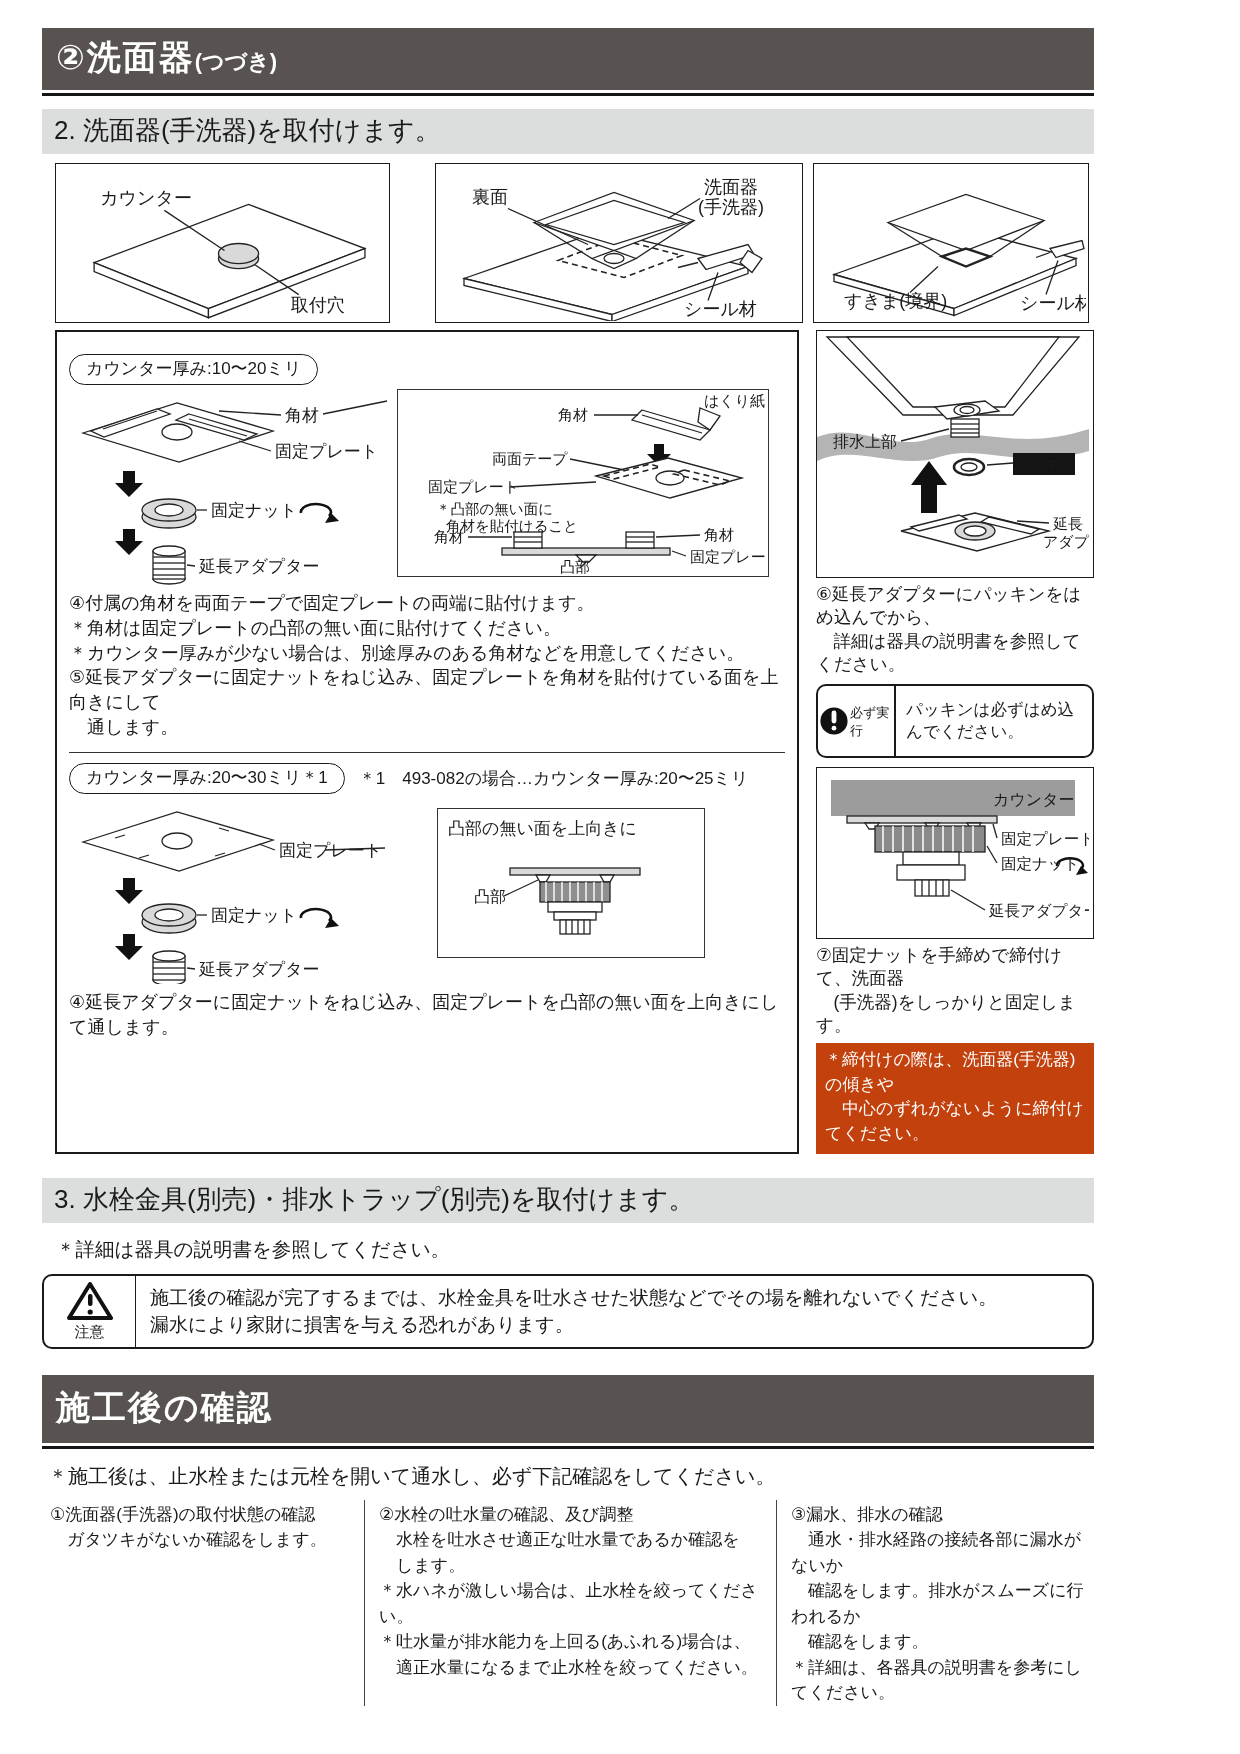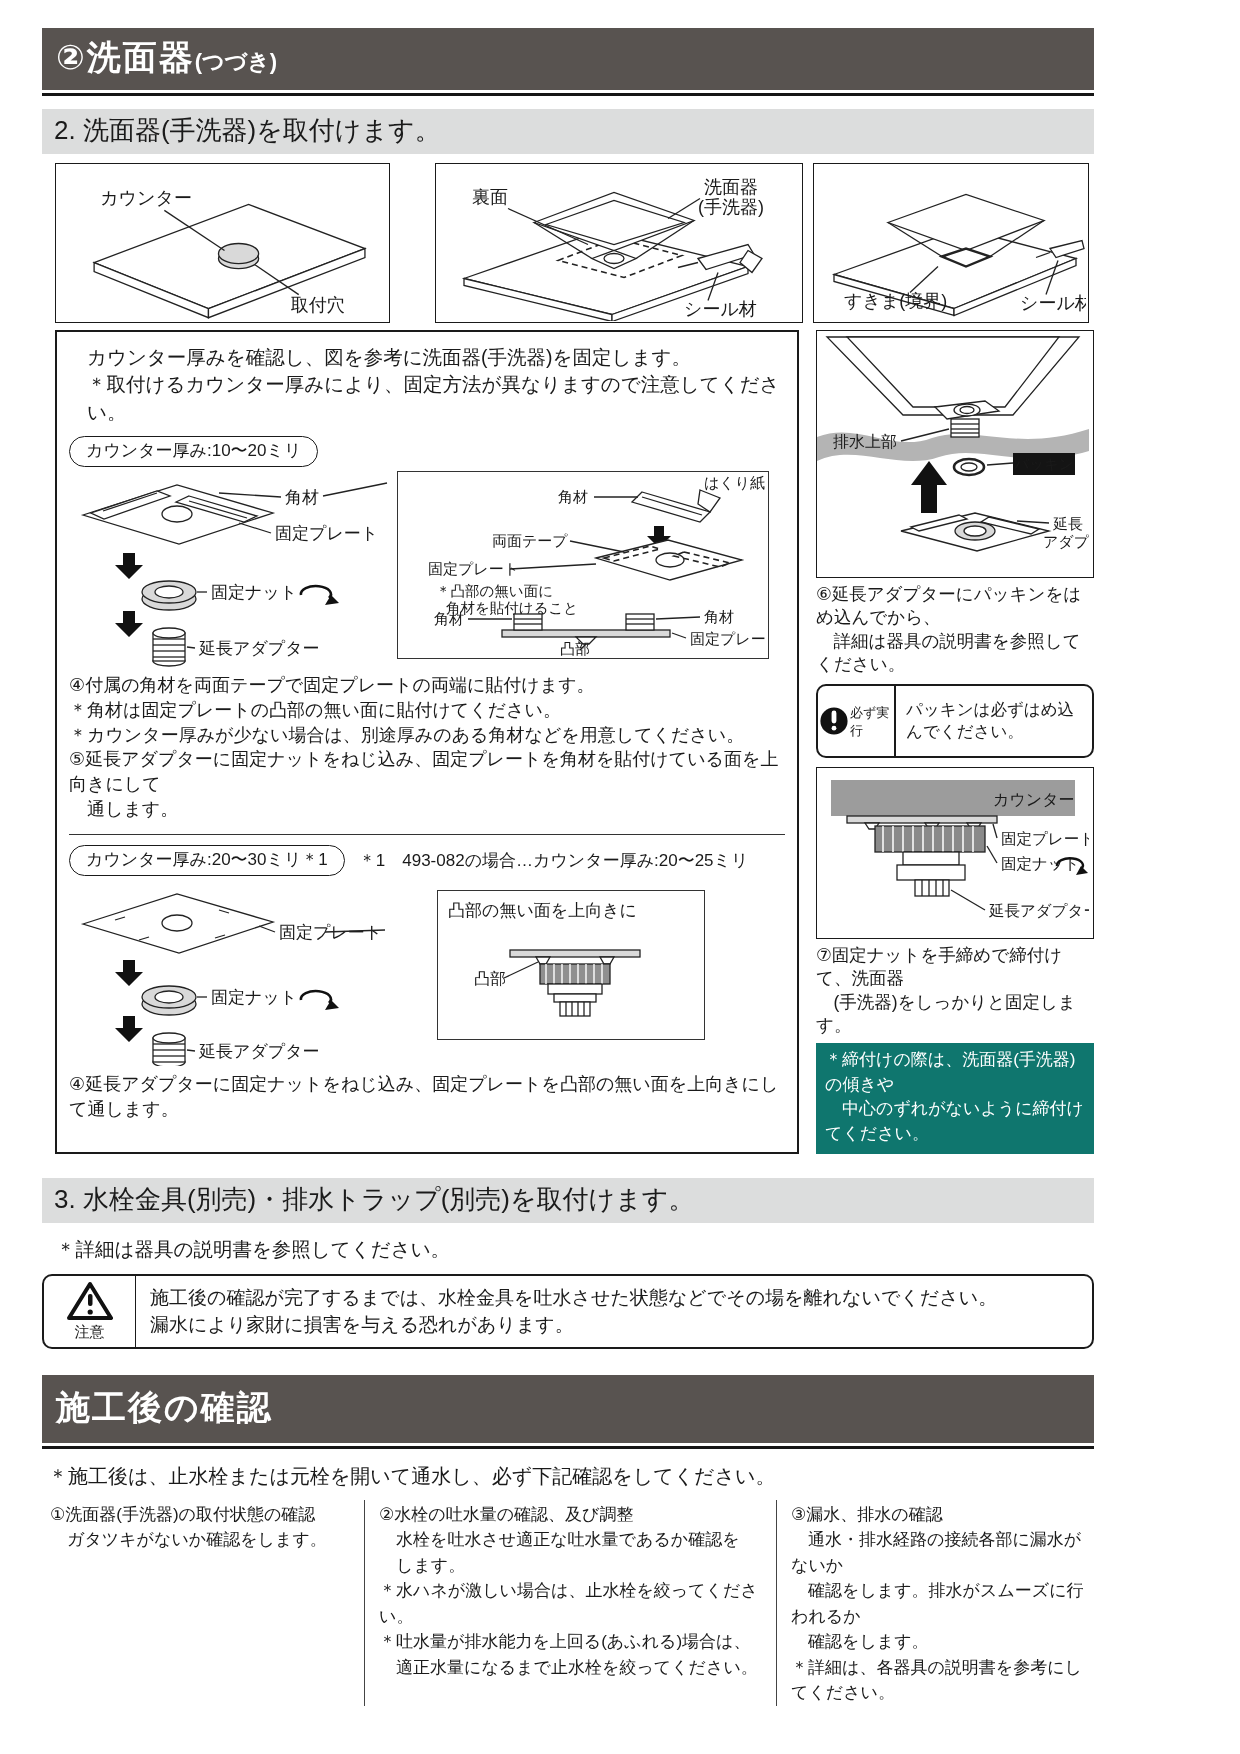--- a/index.html
+++ b/index.html
@@ -49,21 +49,21 @@
   .fix-divider { border: none; border-top: 1.6px solid #333; margin: 12px 0 10px 0; }
 
   .right-col { flex: 1; margin-left: 17px; }
   .figbox.r1 { width: 100%; height: 248px; }
   .figbox.r2 { width: 100%; height: 172px; margin-top: 9px; }
   .right-col .cap { margin-top: 5px; font-size: 17.5px; }
   .mandatory-box { border: 2.2px solid #1a1a1a; border-radius: 10px; display:flex; margin-top: 8px; height: 74px; overflow:hidden; }
   .mand-left { width: 78px; border-right: 2px solid #1a1a1a; display:flex; flex-direction:row; align-items:center; justify-content:center; padding: 4px 0; }
   .mand-left .lbl { font-size: 13px; margin-top: 2px; }
   .mand-text { flex:1; display:flex; align-items:center; padding: 0 10px; font-size: 16.5px; }
-  .black-note { background:#0f766e; color:#fff; font-size: 17px; line-height: 1.45; padding: 5px 9px 7px 9px; margin-top: 6px; }
+  .black-note { background:#c2410c; color:#fff; font-size: 17px; line-height: 1.45; padding: 5px 9px 7px 9px; margin-top: 6px; }
 
   
   .note-line { font-size: 19.5px; margin-top: 13px; padding-left: 14px; }
   .caution-box { border: 2.4px solid #1a1a1a; border-radius: 10px; display:flex; margin-top: 11px; min-height: 72px; overflow:hidden; }
   .caution-left { width: 92px; border-right: 1.8px solid #1a1a1a; display:flex; flex-direction:column; align-items:center; justify-content:center; padding: 5px 0; }
   .caution-left .lbl { font-size: 15px; margin-top: 2px; }
   .caution-text { flex: 1; display:flex; flex-direction:column; justify-content:center; padding: 6px 14px; font-size: 19px; line-height: 1.45; }
 
   
   .check-note { font-size: 20px; margin-top: 14px; padding-left: 6px; }
@@ -151,22 +151,20 @@
         <text x="206" y="144" font-size="18">シール材</text>
         <line class="ln" x1="232" y1="130" x2="244" y2="96"></line>
       </svg>
     </div>
   </div>
 
 
   <div class="main-cols">
 
     <div class="fix-box">
-      <div class="fix-intro pre">カウンター厚みを確認し、図を参考に洗面器(手洗器)を固定します。
-＊取付けるカウンター厚みにより、固定方法が異なりますので注意してください。</div>
 
       <div class="pill-row">
         <span class="pill">カウンター厚み:10〜20ミリ</span>
       </div>
 
       <div class="sub-row">
         <svg viewBox="0 0 320 196" width="320" height="196">
           <polygon class="fw" points="14,44 108,14 204,42 110,73"></polygon>
           <ellipse class="fw" cx="108" cy="43" rx="15" ry="8"></ellipse>
           <polygon class="fw" points="22,42 88,20 101,25 35,48"></polygon>

